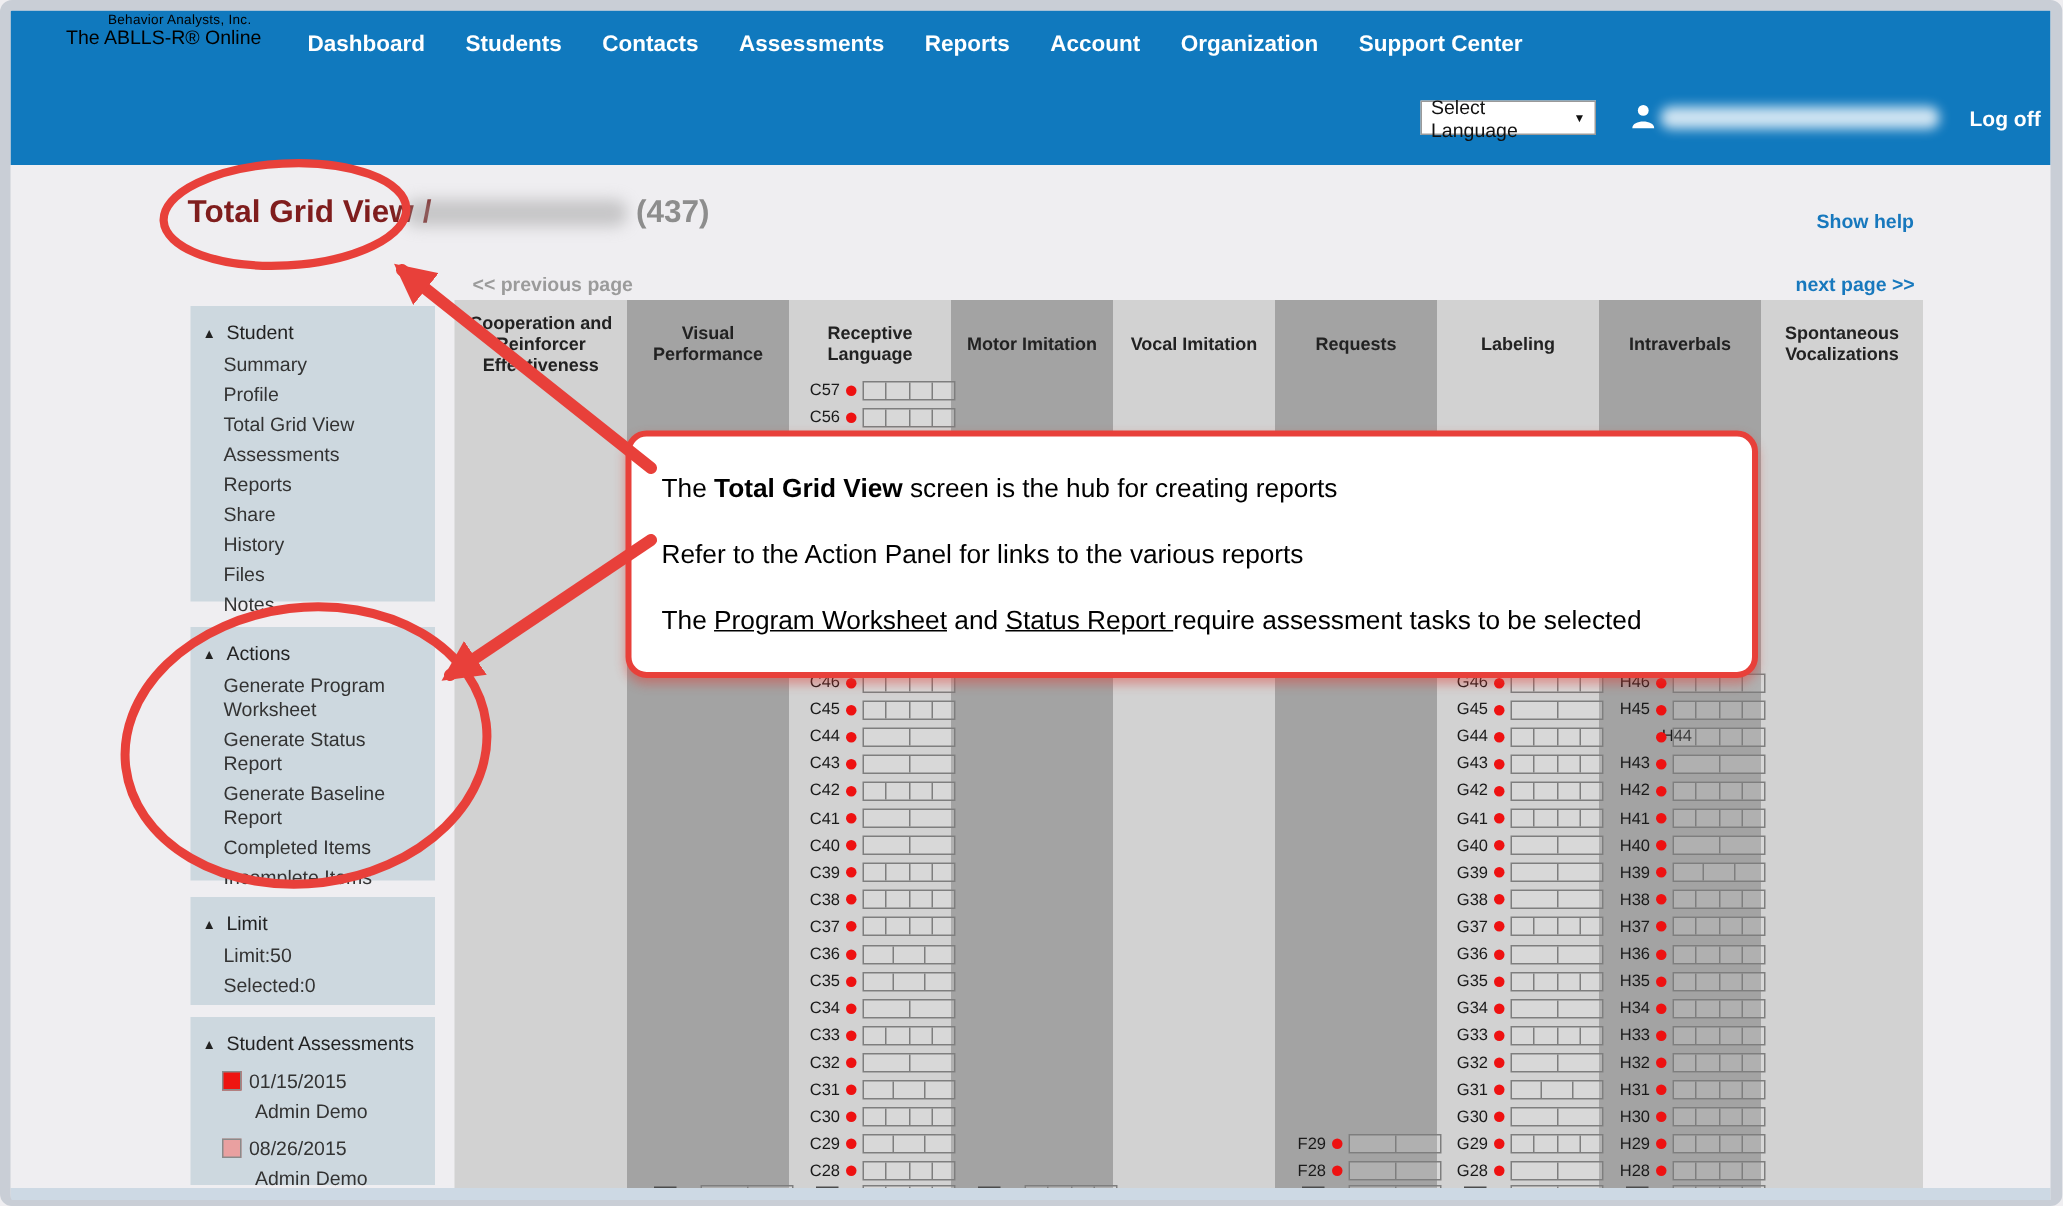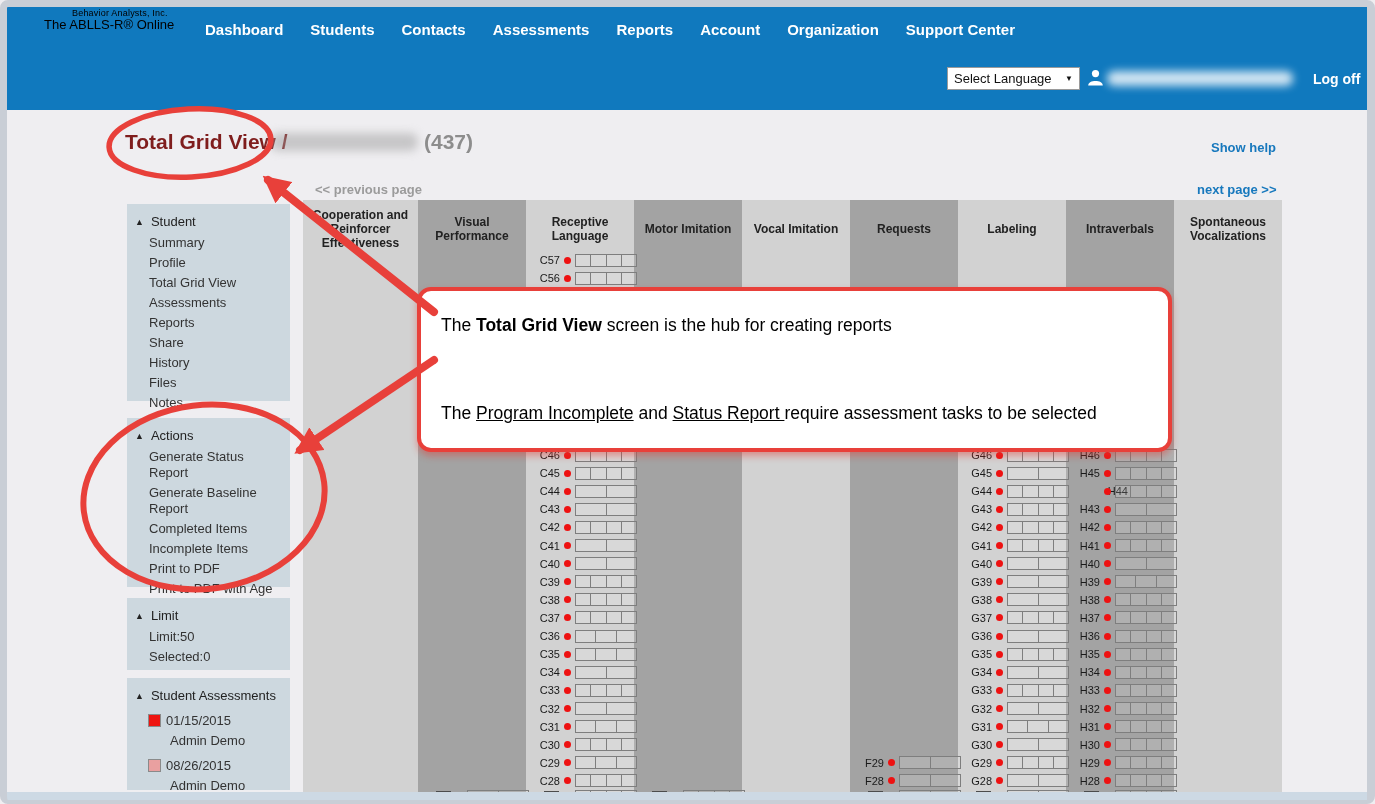--- a/index.html
+++ b/index.html
@@ -12,21 +12,21 @@
 
   
   .nav{position:absolute;left:7px;top:7px;right:8px;height:103px;background:#1079be;z-index:5}
   .logo{position:absolute;left:23px;top:2px;color:#000000;line-height:1.05}
   .logo .l1{font-size:9px;padding-left:42px;letter-spacing:.2px}
   .logo .l2{font-size:25px;font-weight:bold;letter-spacing:.5px}
   .logo .l3{font-size:13px;padding-left:14px}
   .menu{position:absolute;left:198px;top:14px;display:flex;gap:27px;color:#fff}
   .menu span{font-size:15px;font-weight:600;cursor:pointer;white-space:nowrap}
   .menu span.bold{font-weight:bold}
-  .lang{position:absolute;left:940px;top:60px;width:133px;height:23px;background:#fff;border:1px solid #9a9a9a;
+  .lang{position:absolute;left:940px;top:60px;width:117px;height:23px;background:#fff;border:1px solid #9a9a9a;
         display:flex;align-items:center;justify-content:space-between;padding:0 6px;box-sizing:border-box;
         font-size:13px;color:#111;cursor:pointer}
   .lang .car{font-size:8px;color:#111}
   .usr{position:absolute;left:1080px;top:62px}
   .redact-email{position:absolute;left:1100px;top:64px;width:186px;height:15px;border-radius:7px;
         background:rgba(255,255,255,.8);filter:blur(4px)}
   .logoff{position:absolute;left:1306px;top:64px;color:#fff;font-size:14px;font-weight:600;cursor:pointer}
 
   
   .page-title{position:absolute;left:125px;top:130px;font-size:21px;font-weight:bold;color:#7f1d1d;z-index:6}
@@ -130,20 +130,21 @@
       <div class="pi">History</div>
       <div class="pi">Files</div>
       <div class="pi">Notes</div>
       <div class="pi">Add Assessment</div>
     </div>
     <div class="panel" style="top: 418px; height: 169px;">
       <div class="ph">
         <span class="tri">▲</span>
         <span>Actions</span>
       </div>
+      <div class="pi">Generate Program Worksheet</div>
       <div class="pi">Generate Status Report</div>
       <div class="pi">Generate Baseline Report</div>
       <div class="pi">Completed Items</div>
       <div class="pi">Incomplete Items</div>
       <div class="pi">Print to PDF</div>
       <div class="pi">Print to PDF with Age</div>
     </div>
     <div class="panel" style="top: 598px; height: 72px;">
       <div class="ph">
         <span class="tri">▲</span>
@@ -666,21 +667,22 @@
     <div class="tbox" style="left: 1115px; top: 790px;">
       <div class="cell"></div>
       <div class="cell"></div>
       <div class="cell"></div>
       <div class="cell"></div>
     </div>
   </div>
 
 <div class="callout" id="callout">
     <div class="callout-line" style="top: 24px;"><span>The </span><span class="b">Total Grid View</span><span> screen is the hub for creating reports</span></div>
-    <div class="callout-line" style="top: 112px;"><span>The </span><span class="u">Program Incomplete</span><span> and </span><span class="u">Status Report </span><span>require assessment tasks to be selected</span></div>
+    <div class="callout-line" style="top: 68px;"><span>Refer to the Action Panel for links to the various reports</span></div>
+    <div class="callout-line" style="top: 112px;"><span>The </span><span class="u">Program Worksheet</span><span> and </span><span class="u">Status Report </span><span>require assessment tasks to be selected</span></div>
   </div>
 
 <svg class="ann" width="1375" height="804" viewBox="0 0 1375 804">
   <defs>
     <marker id="ah" viewBox="0 0 10 10" refX="7.5" refY="5" markerWidth="3.4" markerHeight="3.4" orient="auto">
       <path d="M0,0 L10,5 L0,10 z" fill="#e8403a"></path>
     </marker>
   </defs>
   <ellipse cx="190" cy="143" rx="81" ry="34" fill="none" stroke="#e8403a" stroke-width="5.5" transform="rotate(-3 190 143)"></ellipse>
   <ellipse cx="204" cy="497" rx="121" ry="92" fill="none" stroke="#e8403a" stroke-width="6" transform="rotate(-7 204 497)"></ellipse>

